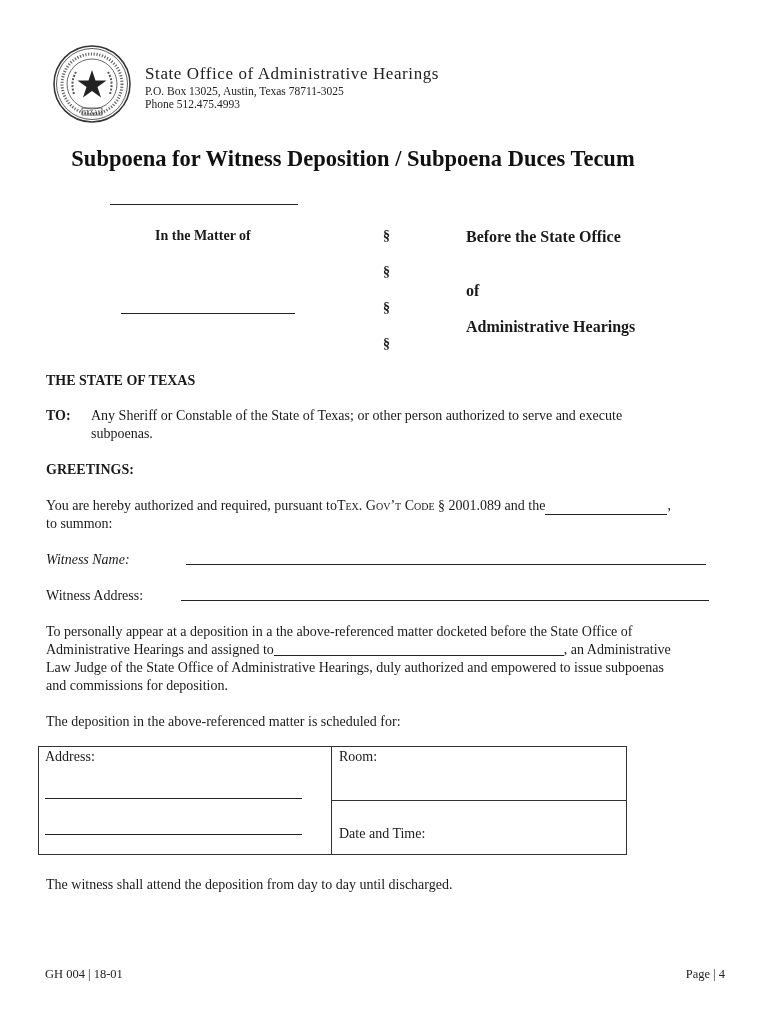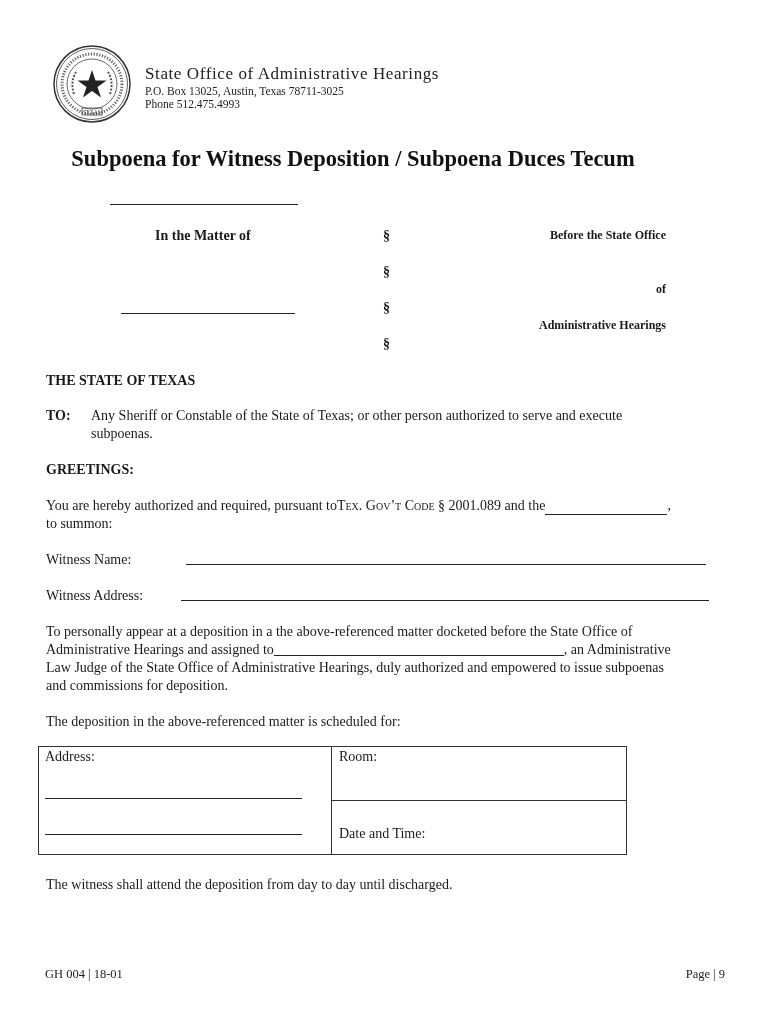--- a/index.html
+++ b/index.html
@@ -39,21 +39,21 @@
       white-space: nowrap; display: flex; align-items: flex-end;
     }
     .blank {
       display: inline-block; border-bottom: 1px solid #222; height: 12px;
     }
 
     
     .cap-left { left: 155px; top: 228px; font-size: 14px; font-weight: bold; white-space: nowrap; }
     .cap-line { left: 121px; top: 313px; width: 174px; border-bottom: 1px solid #222; }
     .sect { left: 383px; font-size: 14px; font-weight: bold; }
-    .cap-right { width: 200px; left: 466px; text-align: right; font-size: 12px; font-weight: bold; white-space: nowrap; }
+    .cap-right { width: 200px; left: 466px; text-align: left; font-size: 16px; font-weight: bold; white-space: nowrap; }
 
     
     .body-text { font-size: 14px; color: #1a1a1a; line-height: 18px; white-space: nowrap; }
     .bold { font-weight: bold; }
     .smallcaps { font-variant: small-caps; }
 
     .field-line { border-bottom: 1px solid #222; }
 
     
     .sched-table {
@@ -117,21 +117,21 @@
 <div class="abs body-text" style="left:46px; top:497px; display:flex; align-items:flex-end;">
   <span>You are hereby authorized and required, pursuant to </span>
   <span class="smallcaps">Tex.</span>
   <span class="smallcaps" style="white-space:pre;"> Gov’t Code</span>
   <span style="white-space:pre;"> § 2001.089 and the</span>
   <span class="blank" style="width:122px; height:14px;"></span>
   <span>,</span>
 </div>
 <div class="abs body-text" style="left:46px; top:515px;">to summon:</div>
 
-<div class="abs body-text" style="left:46px; top:551px;">Witness Name:</div>
+<div class="abs body-text" style="left:46px; top:551px;font-style:italic;">Witness Name:</div>
 <div class="abs field-line" style="left:186px; top:550px; width:520px; height:14px;"></div>
 
 <div class="abs body-text" style="left:46px; top:587px;text-align:right;">Witness Address:</div>
 <div class="abs field-line" style="left:181px; top:586px; width:528px; height:14px;"></div>
 
 <div class="abs body-text" style="left:46px; top:623px;">To personally appear at a deposition in a the above-referenced matter docketed before the State Office of</div>
 <div class="abs body-text" style="left:46px; top:641px; display:flex; align-items:flex-start;">
   <span>Administrative Hearings and assigned to</span>
   <span class="blank" style="width:290px; height:14px;"></span>
   <span>, an Administrative</span>
@@ -151,13 +151,13 @@
 
 <div class="abs body-text" style="left:339px; top:748px;">Room:</div>
 <div class="abs" style="left:339px; top:768px; width:280px; height:28px;"></div>
 
 <div class="abs body-text" style="left:339px; top:825px;">Date and Time:</div>
 <div class="abs" style="left:339px; top:822px; width:280px; height:28px;"></div>
 
 <div class="abs body-text" style="left:46px; top:876px;">The witness shall attend the deposition from day to day until discharged.</div>
 
 <div class="abs footer" style="left:45px; top:967px;">GH 004 | 18-01</div>
-<div class="abs footer" style="right:45px; top:967px;">Page | 9</div>
+<div class="abs footer" style="right:45px; top:967px;">Page | 4</div>
 
 </body></html>

